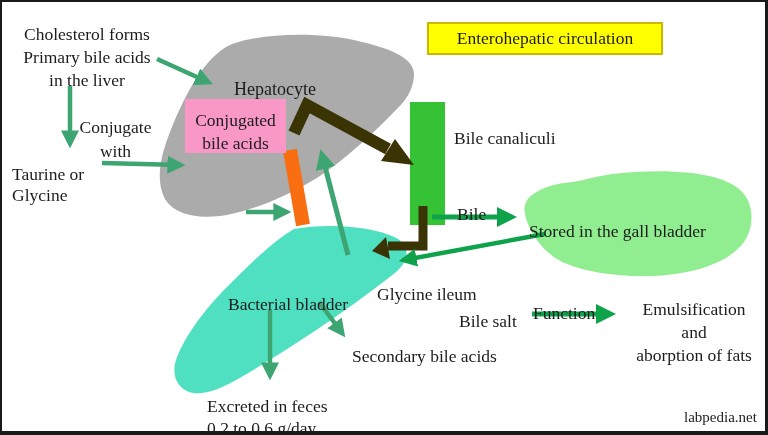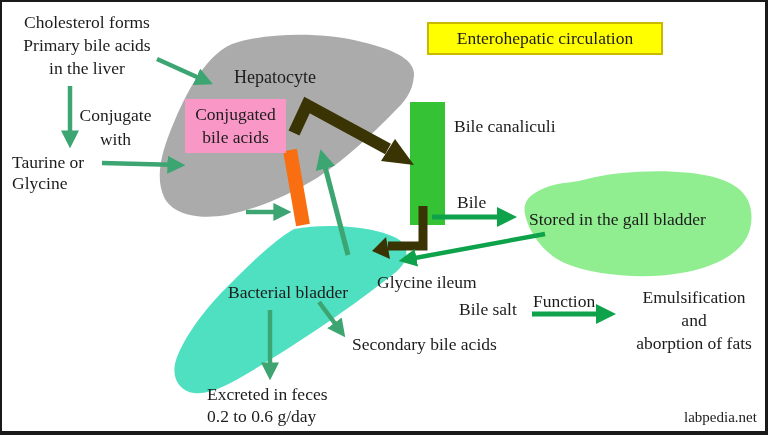--- a/index.html
+++ b/index.html
@@ -14,20 +14,21 @@
     overflow:hidden;
     font-family:"Liberation Serif","DejaVu Serif",serif;
   }
   #shapes{position:absolute;left:0;top:0;width:768px;height:435px;}
   .lbl{
     position:absolute;
     font-size:17.5px;
     line-height:23px;
     color:var(--text);
     white-space:pre-line;
+    margin-top:12px;
   }
   .center{text-align:center;}
   .pinkbox{
     position:absolute;left:183px;top:97px;width:101px;height:54px;
     background:var(--pink);
     display:flex;align-items:center;justify-content:center;
     text-align:center;
   }
   .titlebox{
     position:absolute;left:425px;top:20px;width:236px;height:33px;

